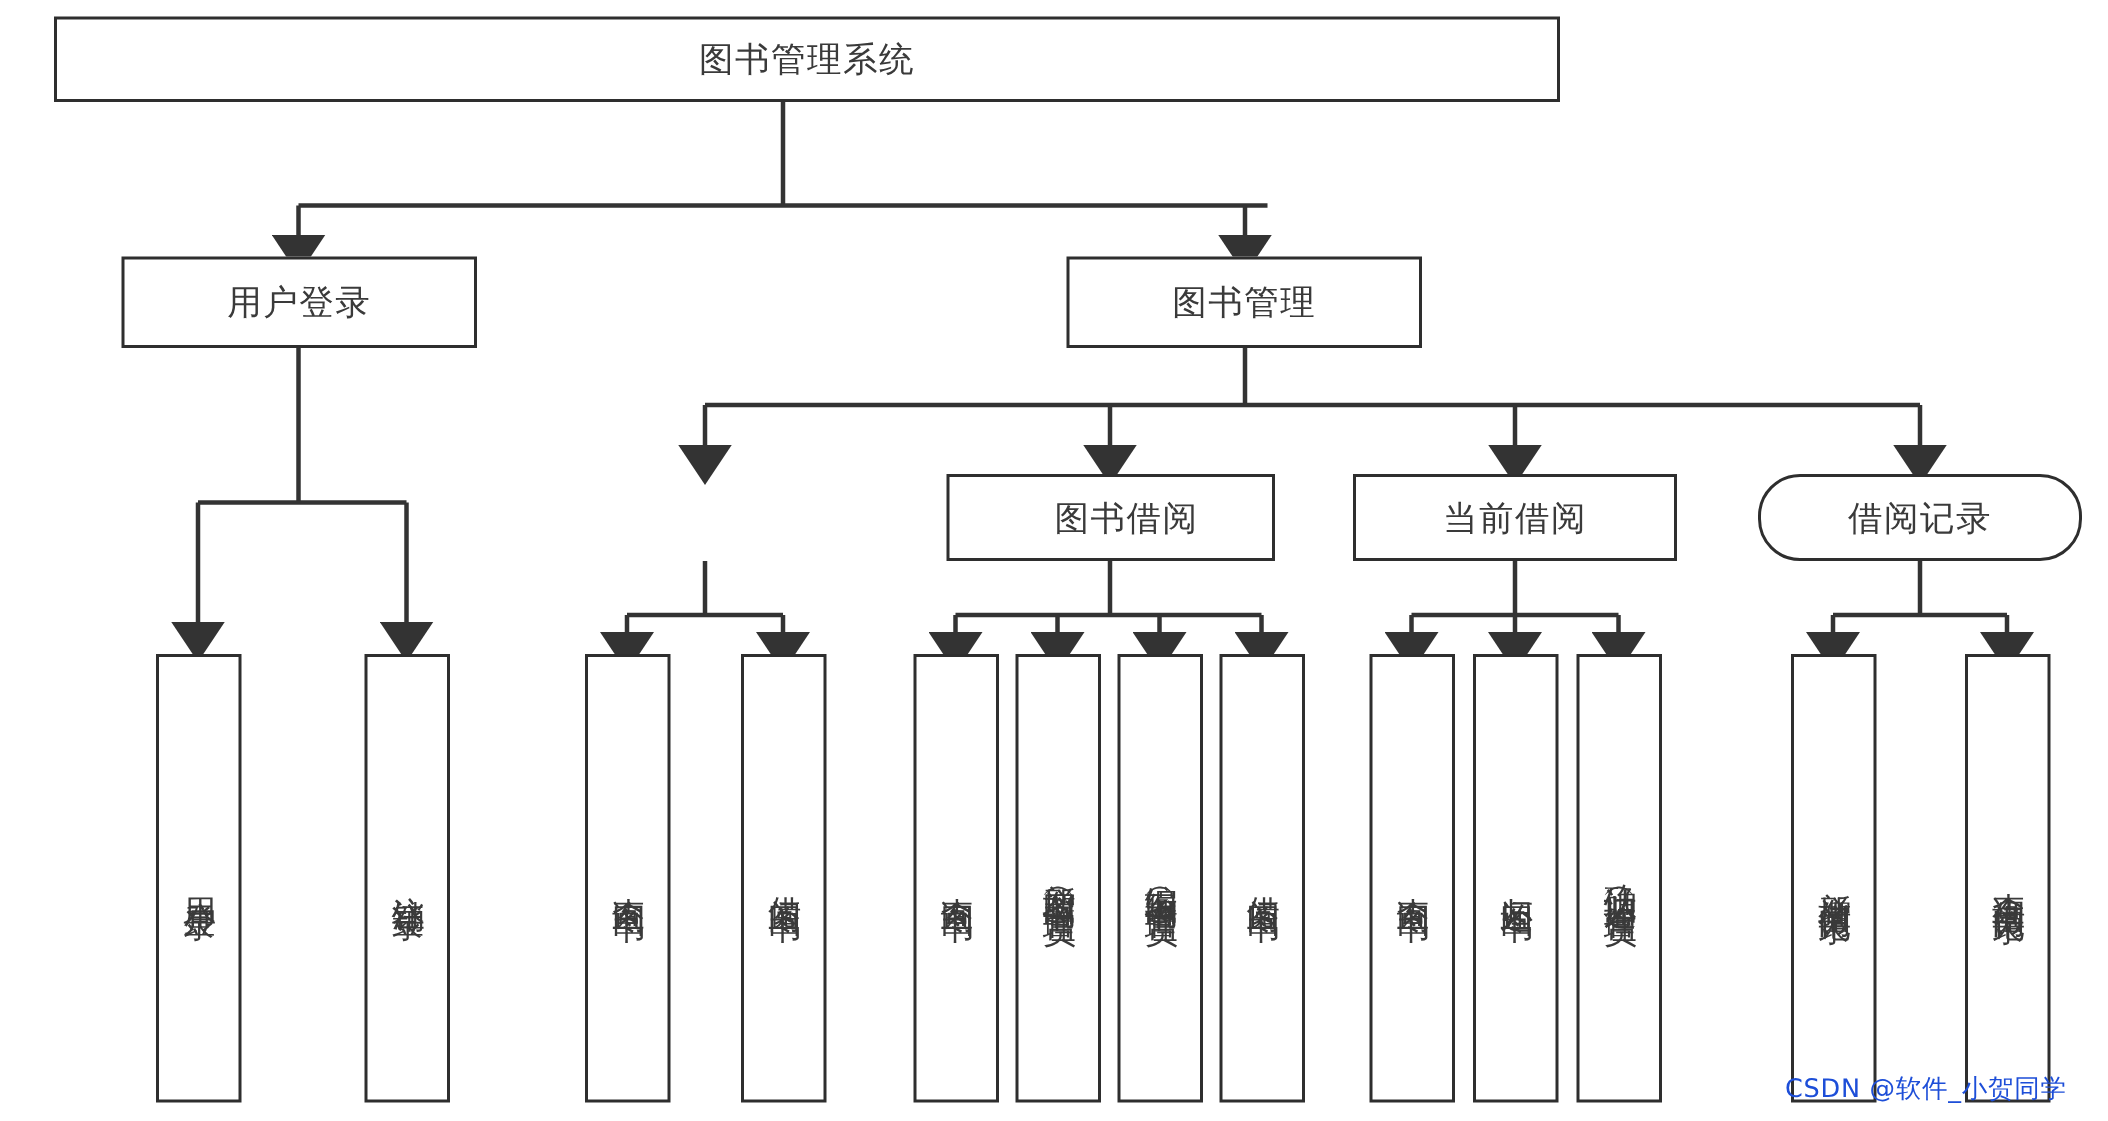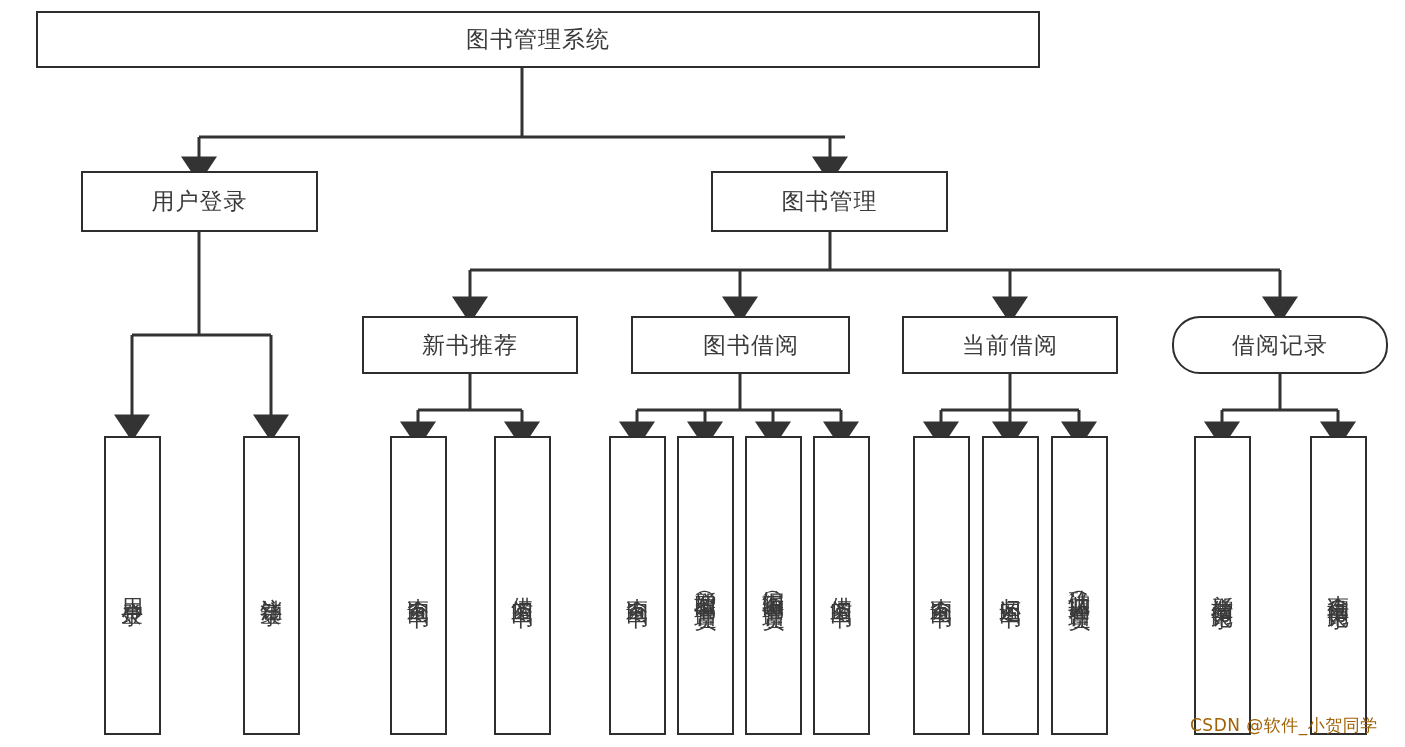--- a/index.html
+++ b/index.html
@@ -8,21 +8,21 @@
   #stage{position:relative;width:1405px;height:747px;background:#fff;}
   svg#wires{position:absolute;left:0;top:0;width:1405px;height:747px;}
   .node{position:absolute;box-sizing:border-box;background:#ffffff;
         border:2.5px solid #2e2e2e;display:flex;align-items:center;
         justify-content:center;color:#3a3a3a;}
   .node.h{font-size:23px;letter-spacing:1px;}
   .node.v{writing-mode:vertical-rl;text-orientation:upright;
           font-size:22px;letter-spacing:3px;line-height:1.15;
           padding:6px 0;justify-content:center;}
   .watermark{position:absolute;left:1190px;top:714px;font-size:17px;
-             color:#a16207;white-space:nowrap;letter-spacing:.5px;}
+             color:#1d4ed8;white-space:nowrap;letter-spacing:.5px;}
 </style>
 </head>
 <body>
 
 <div id="stage">
 
   <svg id="wires" viewBox="0 0 1405 747">
     <defs>
       <marker id="arr" markerWidth="10" markerHeight="12" refX="1.2" refY="6" orient="auto" markerUnits="strokeWidth">
         <path d="M0,0 L0,12 L9,6 z" fill="#333333"></path>
@@ -70,21 +70,20 @@
       <path d="M1222,410 L1222,425" marker-end="url(#arr)"></path>
       <path d="M1338,410 L1338,425" marker-end="url(#arr)"></path>
     </g>
   </svg>
 
   <div class="node h" style="left:20px;top:11px;width:1004px;height:57px;margin-left:16px;">图书管理系统</div>
 
   <div class="node h" style="left:81px;top:171px;width:237px;height:61px;">用户登录</div>
   <div class="node h" style="left:711px;top:171px;width:237px;height:61px;">图书管理</div>
 
-  <div class="node h" style="left:362px;top:316px;width:216px;height:58px;">新书推荐</div>
   <div class="node h" style="left:631px;top:316px;width:219px;height:58px;padding-left:21px;">图书借阅</div>
   <div class="node h" style="left:902px;top:316px;width:216px;height:58px;">当前借阅</div>
   <div class="node h" style="left:1172px;top:316px;width:216px;height:58px;border-radius:28px;">借阅记录</div>
 
   <div class="node v" style="left:104px;top:436px;width:57px;height:299px;">用户登录</div>
   <div class="node v" style="left:243px;top:436px;width:57px;height:299px;">注销登录</div>
 
   <div class="node v" style="left:390px;top:436px;width:57px;height:299px;">查询图书</div>
   <div class="node v" style="left:494px;top:436px;width:57px;height:299px;">借阅图书</div>
 

